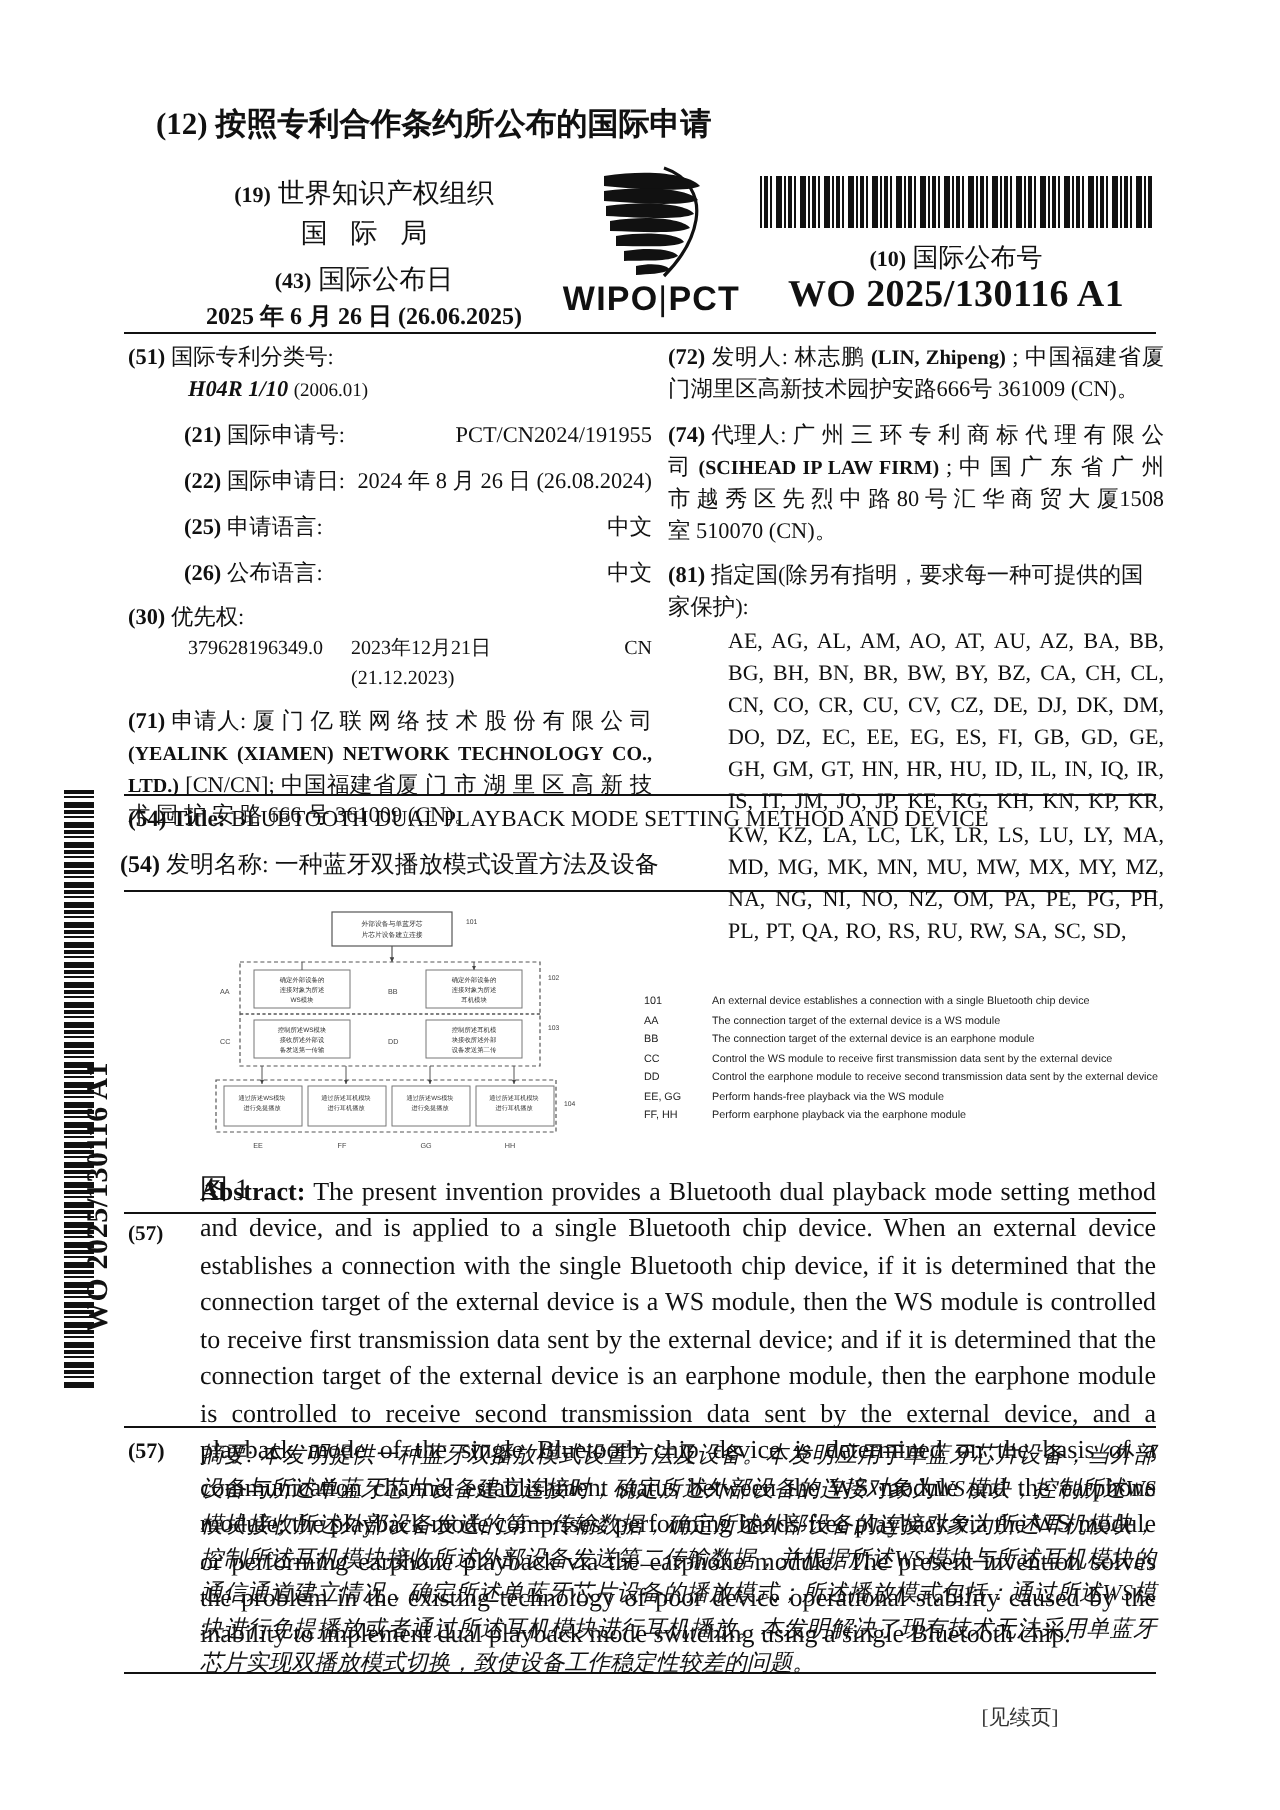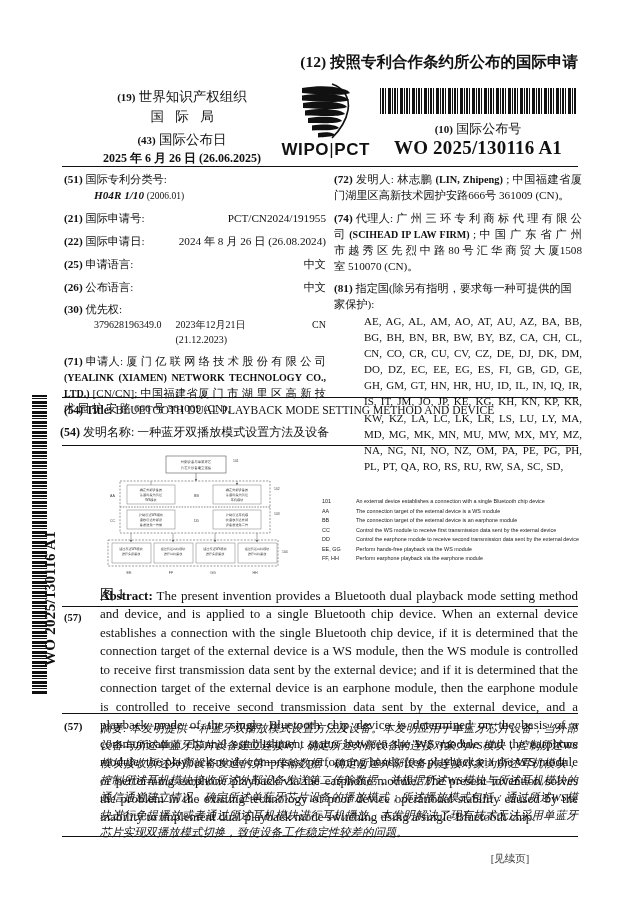--- a/index.html
+++ b/index.html
@@ -59,21 +59,21 @@
     letter-spacing: 0.3px;
     transform: rotate(-90deg);
     white-space: nowrap;
   }
 
   
   .hdr-12 {
     position: absolute;
     left: 78px; top: 52px;
     width: 500px;
-    text-align: right;
+    text-align: left;
     font-size: 15.5px;
     font-weight: bold;
   }
   .hdr-12 .num { font-family: "Liberation Serif", serif; }
 
   .hdr-19 {
     position: absolute;
     left: 82px; top: 88px;
     width: 200px;
     text-align: center;
@@ -195,20 +195,21 @@
     font-size: 11.2px;
     line-height: 1.42;
   }
   .fld { margin-bottom: 7px; position: relative; }
   .fld .code { font-weight: bold; }
   .fld-row {
     display: flex;
     justify-content: space-between;
     align-items: flex-end;
     gap: 6px;
+    margin-left: 28px;
   }
   .fld-row .lab { white-space: nowrap; }
   .fld-row .val { text-align: right; white-space: nowrap; }
   .ipc { font-weight: bold; font-style: italic; padding-left: 30px; display: block; }
   .ipc .ver { font-style: normal; font-weight: normal; font-size: 9.5px; }
   .prio-line { padding-left: 30px; display: flex; gap: 14px; font-size: 10px; }
   .justify { text-align: justify; text-justify: inter-ideograph; }
   .latin-b { font-weight: bold; font-size: 10.3px; }
   .small-caps-b { font-weight: bold; font-size: 10px; margin-top: 24px; }
   .states {

